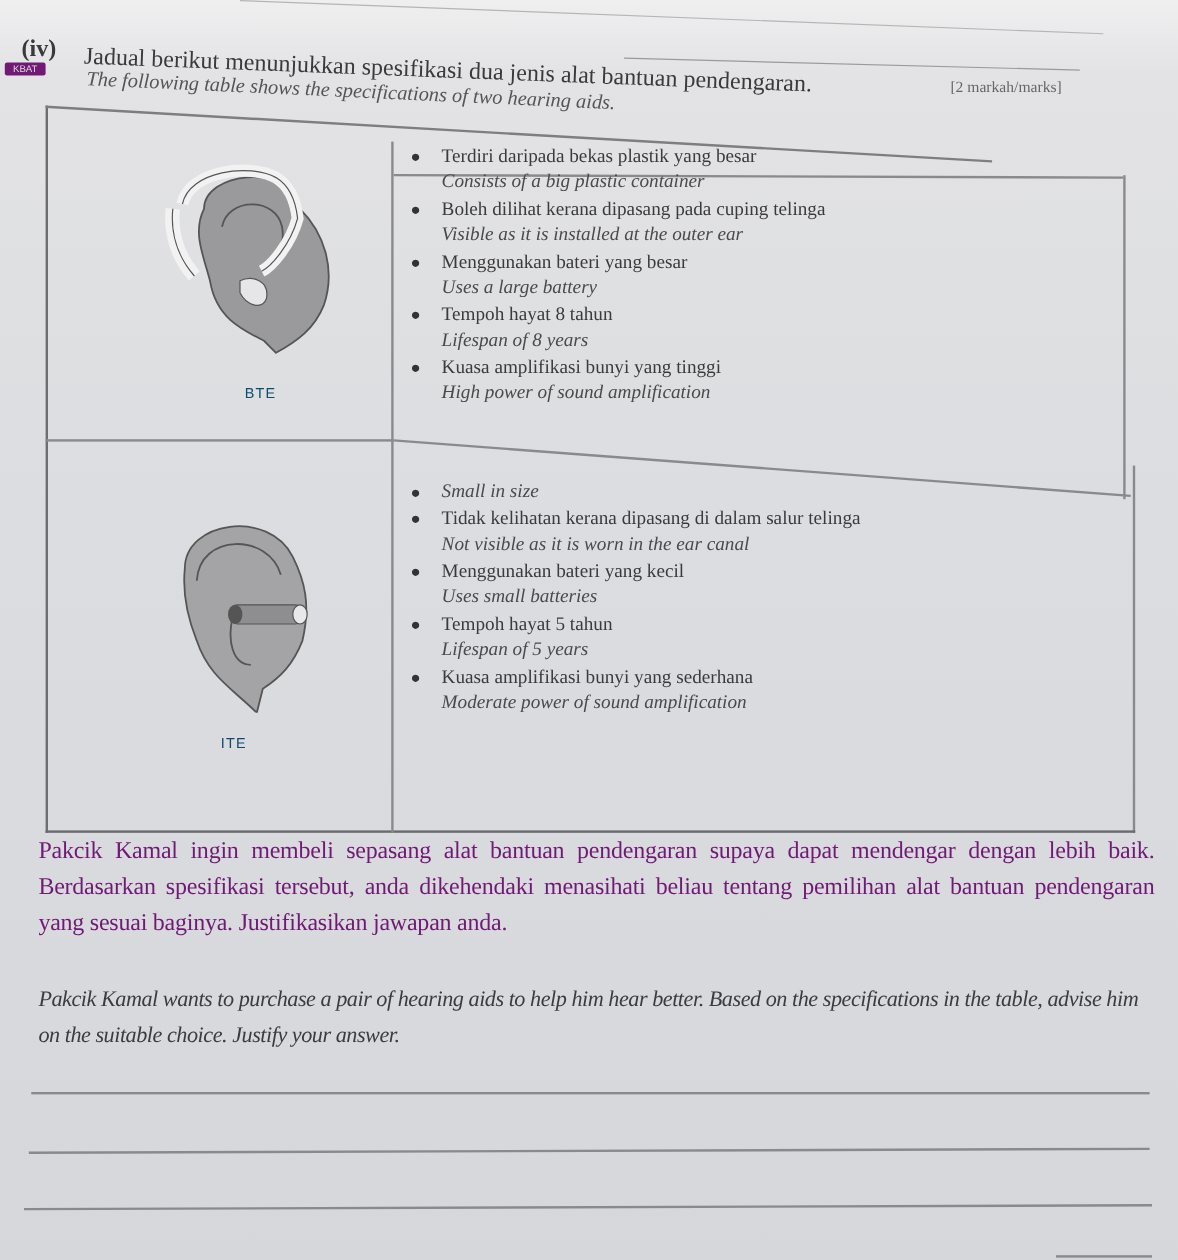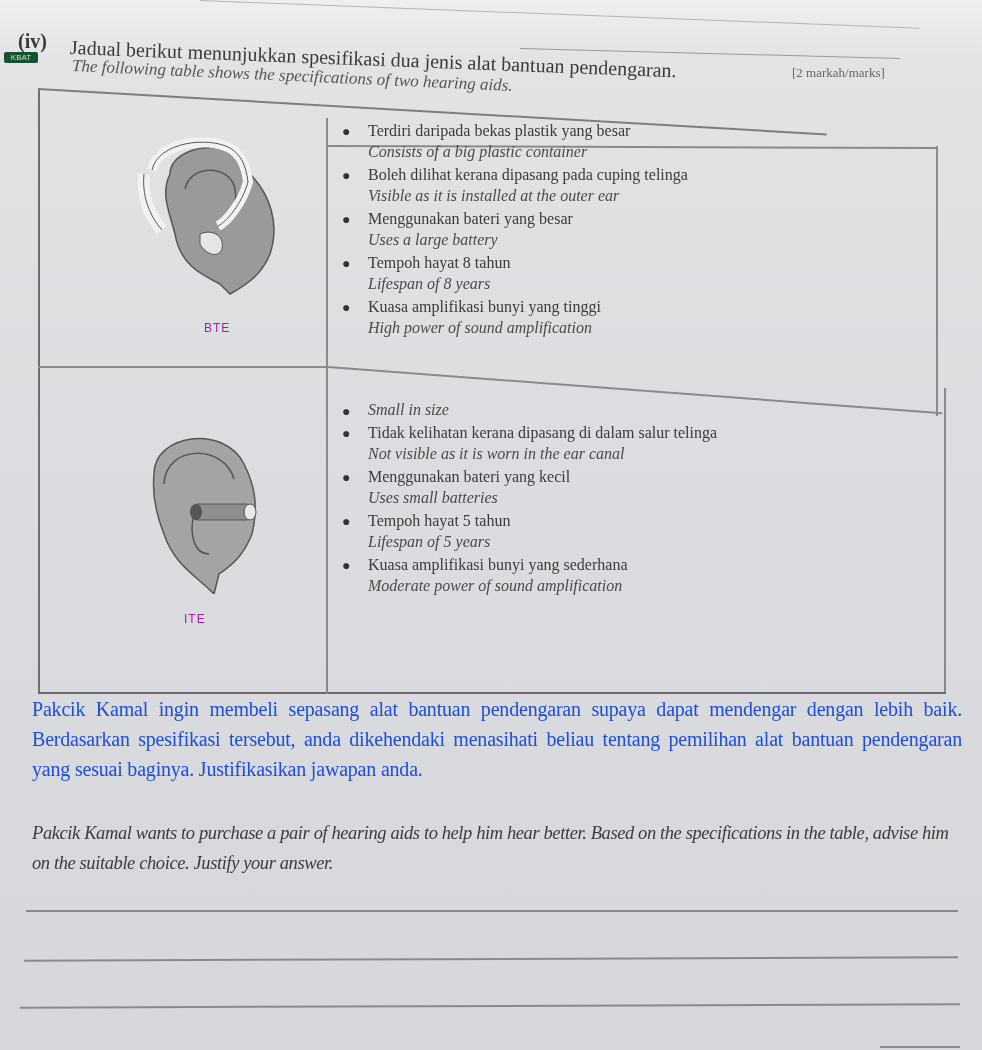--- a/index.html
+++ b/index.html
@@ -18,51 +18,51 @@
       border-top: 1px solid #b5b5b8; transform-origin: left; transform: rotate(2.2deg);
     }
     .header-rule {
       position: absolute; left: 520px; top: 48px; width: 380px; height: 0;
       border-top: 1px solid #9a9a9e; transform: rotate(1.5deg); transform-origin: left;
     }
     .q-number { position: absolute; left: 18px; top: 30px; font-size: 20px; font-weight: bold; }
     .q-malay { position: absolute; left: 70px; top: 36px; font-size: 20px; transform: rotate(2.2deg); transform-origin: left; white-space: nowrap; }
     .marks { position: absolute; left: 792px; top: 65px; font-size: 13px; color: #666; white-space: nowrap; }
     .kbat-badge {
-      position: absolute; left: 4px; top: 52px; width: 34px; height: 11px; background: #14532d;
+      position: absolute; left: 4px; top: 52px; width: 34px; height: 11px; background: #701a75;
       color: #ddd; font-size: 8px; text-align: center; line-height: 11px;
       font-family: "Liberation Sans", sans-serif; border-radius: 2px;
     }
     .q-english { position: absolute; left: 72px; top: 56px; font-size: 17px; font-style: italic; color: #555; transform: rotate(2.6deg); transform-origin: left; white-space: nowrap; }
 
     .table-wrap {
       position: absolute; left: 38px; top: 88px; width: 908px; height: 606px;
     }
     .t-border-left { position: absolute; left: 0; top: 0; width: 0; height: 606px; border-left: 2px solid #6e6e72; }
     .t-border-top { position: absolute; left: 0; top: 0; width: 790px; border-top: 2px solid #7e7e82; transform: rotate(3.3deg); transform-origin: left; }
     .t-border-bottom { position: absolute; left: 0; top: 604px; width: 908px; border-top: 2px solid #6a6a6e; }
     .t-border-right { position: absolute; left: 906px; top: 300px; height: 306px; border-left: 2px solid #8a8a8e; }
     .t-col-divider { position: absolute; left: 288px; top: 30px; height: 576px; border-left: 2px solid #8a8a8e; }
     .t-row-divider-left { position: absolute; left: 0; top: 278px; width: 290px; border-top: 2px solid #8a8a8e; }
     .t-row-divider-right { position: absolute; left: 290px; top: 278px; width: 616px; border-top: 2px solid #8a8a8e; transform: rotate(4.3deg); transform-origin: left; }
     .t-top-right { position: absolute; left: 290px; top: 58px; width: 608px; border-top: 2px solid #8a8a8e; transform: rotate(0.2deg); }
     .t-right-upper { position: absolute; left: 898px; top: 58px; height: 270px; border-left: 2px solid #8a8a8e; }
 
     .image-cell { position: absolute; width: 288px; }
     .ear { position: absolute; }
-    .ear-label { position: absolute; font-family: "Liberation Sans", sans-serif; font-size: 12px; color: #a21caf; letter-spacing: 1px; }
+    .ear-label { position: absolute; font-family: "Liberation Sans", sans-serif; font-size: 12px; color: #0c4a6e; letter-spacing: 1px; }
 
     .spec-list { position: absolute; left: 296px; list-style: none; margin: 0; padding: 0; }
     .spec-item { position: relative; padding-left: 34px; margin-bottom: 2px; }
     .bullet { position: absolute; left: 8px; top: 4px; font-size: 14px; color: #333; }
     .ms { font-size: 16px; line-height: 22px; color: #3b3b3d; white-space: nowrap; display: block; }
     .en { font-size: 16px; line-height: 20px; font-style: italic; color: #4a4a4c; white-space: nowrap; display: block; }
 
     .question-ms {
-      position: absolute; left: 32px; top: 694px; width: 930px; font-size: 20px; line-height: 30px; color: #1d4ed8;
+      position: absolute; left: 32px; top: 694px; width: 930px; font-size: 20px; line-height: 30px; color: #701a75;
       text-align: justify; letter-spacing: -0.2px;
     }
     .question-en {
       position: absolute; left: 32px; top: 818px; width: 930px; font-size: 18.5px; line-height: 30px; font-style: italic; color: #3c3c3e; letter-spacing: -0.4px;
     }
     .answer-line { position: absolute; height: 0; border-top: 2px solid #8a8a8e; }
   </style>
 </head>
 <body>
 

